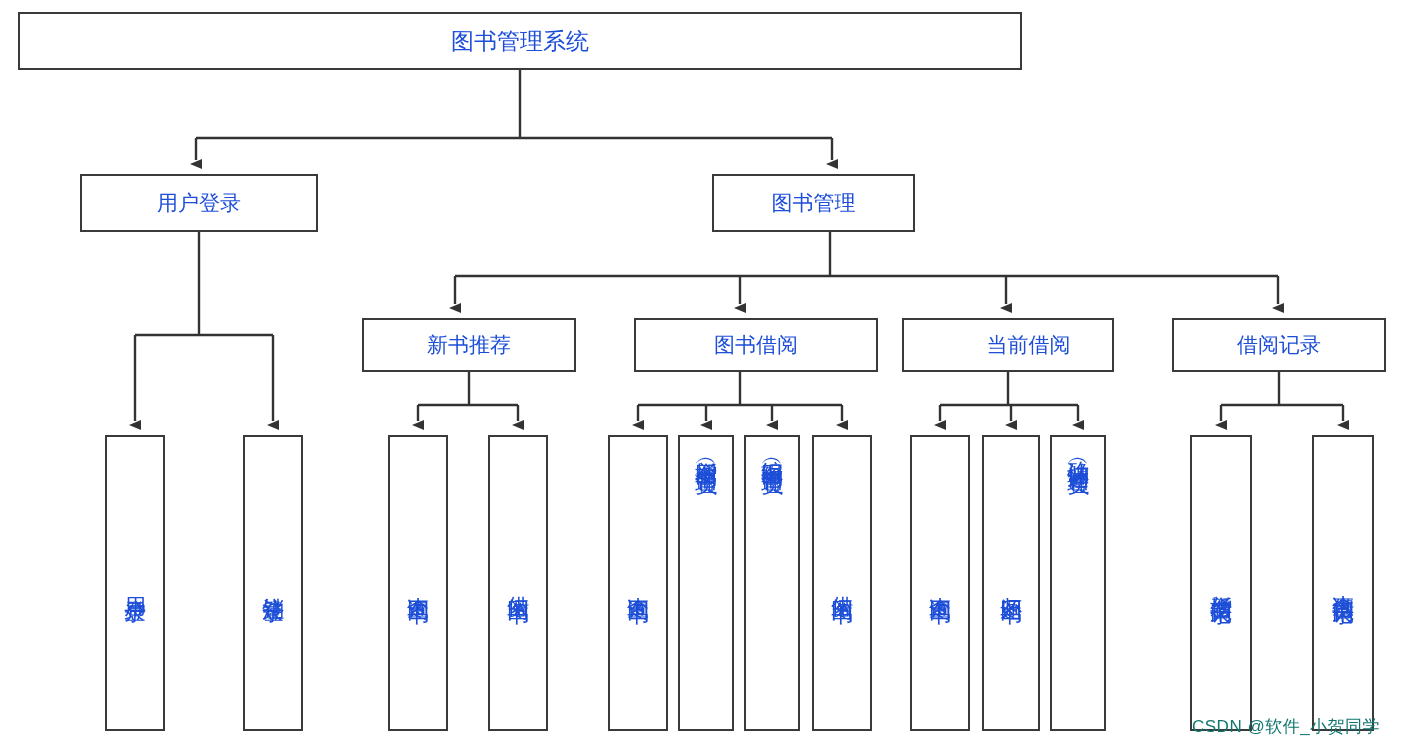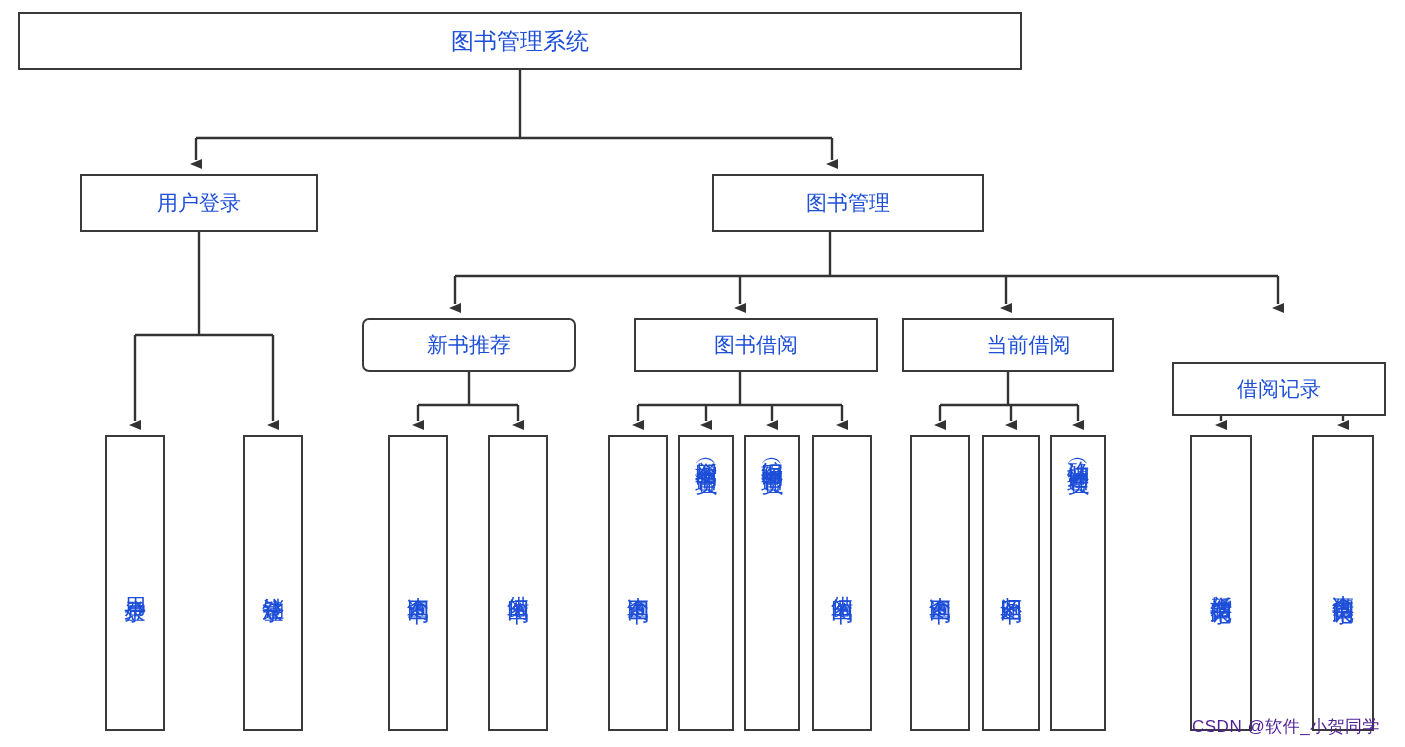--- a/index.html
+++ b/index.html
@@ -55,21 +55,21 @@
     line-height: 1.02;
     white-space: nowrap;
     display: block;
   }
   .node.leaf.tall-text {
     align-items: flex-start;
   }
   .watermark {
     position: absolute;
     font-size: 17px;
-    color: #4c1d95;
+    color: #0f766e;
     white-space: nowrap;
     letter-spacing: 0.5px;
   }
 </style>
 </head>
 <body>
 
 <div id="canvas">
 
   <svg class="connectors" viewBox="0 0 1405 747" xmlns="http://www.w3.org/2000/svg">
@@ -123,34 +123,34 @@
     </g>
   </svg>
 
   <div class="node root" style="left:18px; top:12px; width:1004px; height:58px;">
     <span>图书管理系统</span>
   </div>
 
   <div class="node level2" style="left:80px; top:174px; width:238px; height:58px;">
     <span>用户登录</span>
   </div>
-  <div class="node level2" style="left:712px; top:174px; width:272px; height:58px;">
+  <div class="node level2" style="left:712px; top:174px; width:203px; height:58px;">
     <span>图书管理</span>
   </div>
 
-  <div class="node level2" style="left:362px; top:318px; width:214px; height:54px;border-radius:7px;">
+  <div class="node level2" style="left:362px; top:318px; width:214px; height:54px;">
     <span>新书推荐</span>
   </div>
   <div class="node level2" style="left:634px; top:318px; width:244px; height:54px;">
     <span>图书借阅</span>
   </div>
   <div class="node level2" style="left:902px; top:318px; width:212px; height:54px;padding-left:41px;">
     <span>当前借阅</span>
   </div>
-  <div class="node level2" style="left:1172px; top:318px; width:214px; height:54px;margin-top:44px;">
+  <div class="node level2" style="left:1172px; top:318px; width:214px; height:54px;">
     <span>借阅记录</span>
   </div>
 
   <div class="node leaf" style="left:105px; top:435px; width:60px; height:296px;">
     <span class="vtext">用户登录</span>
   </div>
   <div class="node leaf" style="left:243px; top:435px; width:60px; height:296px;">
     <span class="vtext">注销登录</span>
   </div>
   <div class="node leaf" style="left:388px; top:435px; width:60px; height:296px;">

